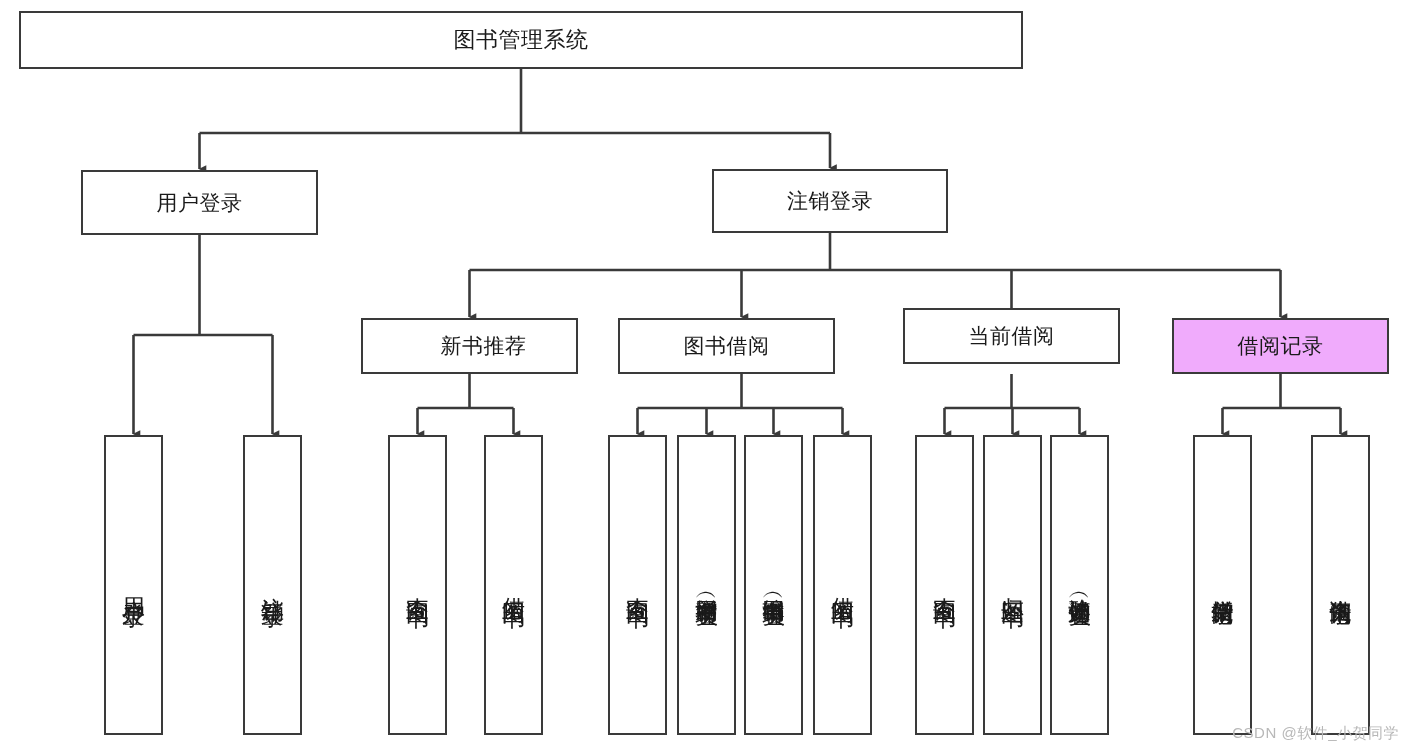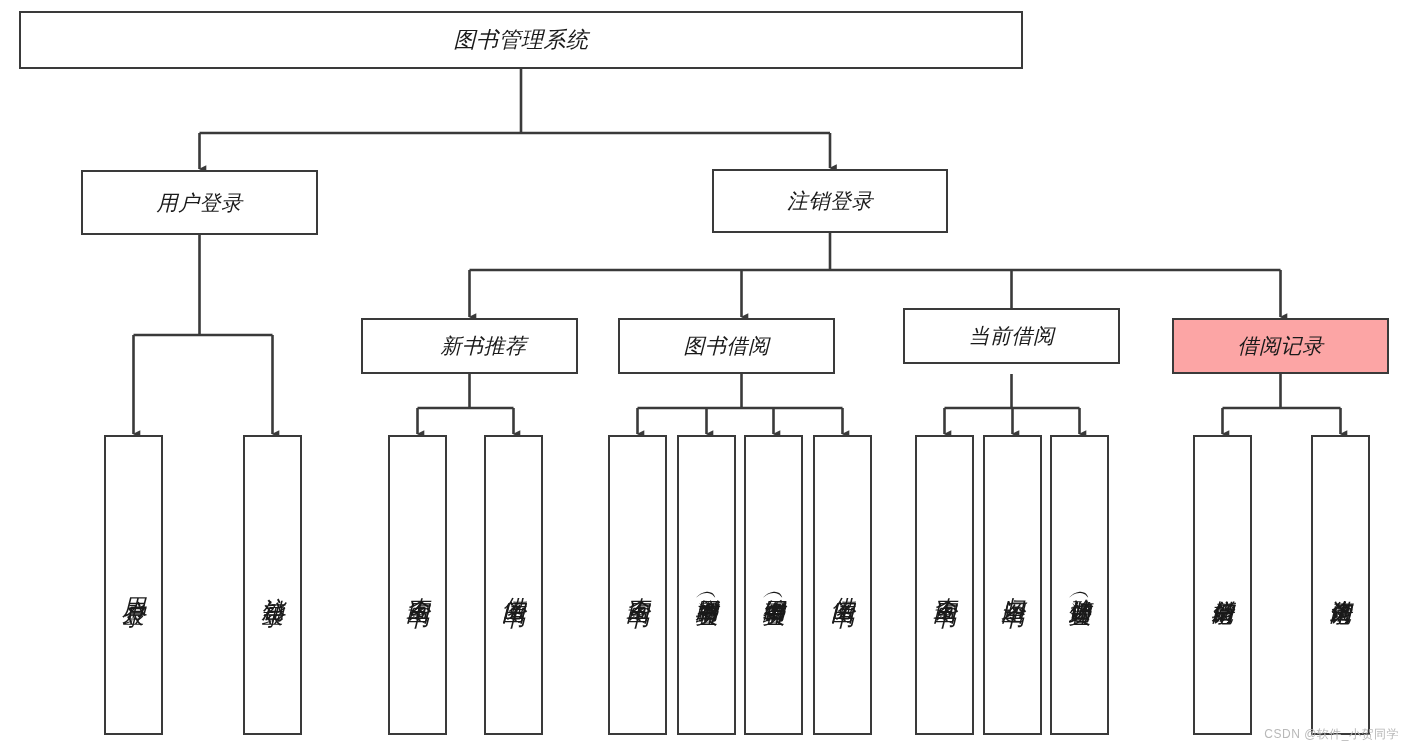--- a/index.html
+++ b/index.html
@@ -34,21 +34,20 @@
     display: flex;
     align-items: center;
     justify-content: center;
     overflow: hidden;
   }
   .node-label {
     color: #1a1a1a;
     line-height: 1.04;
     text-align: center;
     white-space: nowrap;
-    font-style: italic;
   }
   
   .node.horizontal .node-label {
     font-size: 21px;
     letter-spacing: 0.5px;
   }
   .node.root .node-label {
     font-size: 22px;
   }
   
@@ -60,21 +59,21 @@
     writing-mode: vertical-rl;
     text-orientation: upright;
     font-size: 23px;
     letter-spacing: 3px;
     line-height: 1;
   }
   .watermark {
     position: absolute;
     right: 6px;
     bottom: 4px;
-    font-size: 12px;
+    font-size: 15px;
     color: #b8b8b8;
     letter-spacing: 0.5px;
     white-space: nowrap;
     user-select: none;
   }
 </style>
 </head>
 <body>
 
 <div id="diagram-root">
@@ -134,21 +133,21 @@
       </div>
       <div class="node horizontal" style="left: 361px; top: 318px; width: 217px; height: 56px; border-color: rgb(58, 58, 58); background: rgb(255, 255, 255); padding-left: 28px;">
         <span class="node-label" style="color: rgb(26, 26, 26);">新书推荐</span>
       </div>
       <div class="node horizontal" style="left: 618px; top: 318px; width: 217px; height: 56px; border-color: rgb(58, 58, 58); background: rgb(255, 255, 255);">
         <span class="node-label" style="color: rgb(26, 26, 26);">图书借阅</span>
       </div>
       <div class="node horizontal" style="left: 903px; top: 308px; width: 217px; height: 56px; border-color: rgb(58, 58, 58); background: rgb(255, 255, 255);">
         <span class="node-label" style="color: rgb(26, 26, 26);">当前借阅</span>
       </div>
-      <div class="node horizontal" style="left: 1172px; top: 318px; width: 217px; height: 56px; border-color: rgb(58, 58, 58); background: #fca5a5;">
+      <div class="node horizontal" style="left: 1172px; top: 318px; width: 217px; height: 56px; border-color: rgb(58, 58, 58); background: #f0abfc;">
         <span class="node-label" style="color: rgb(26, 26, 26);">借阅记录</span>
       </div>
       <div class="node vertical" style="left: 104px; top: 435px; width: 59px; height: 300px; border-color: rgb(58, 58, 58); background: rgb(255, 255, 255);">
         <span class="node-label" style="color: rgb(26, 26, 26);">用户登录</span>
       </div>
       <div class="node vertical" style="left: 243px; top: 435px; width: 59px; height: 300px; border-color: rgb(58, 58, 58); background: rgb(255, 255, 255);">
         <span class="node-label" style="color: rgb(26, 26, 26);">注销登录</span>
       </div>
       <div class="node vertical" style="left: 388px; top: 435px; width: 59px; height: 300px; border-color: rgb(58, 58, 58); background: rgb(255, 255, 255);">
         <span class="node-label" style="color: rgb(26, 26, 26);">查询图书</span>

